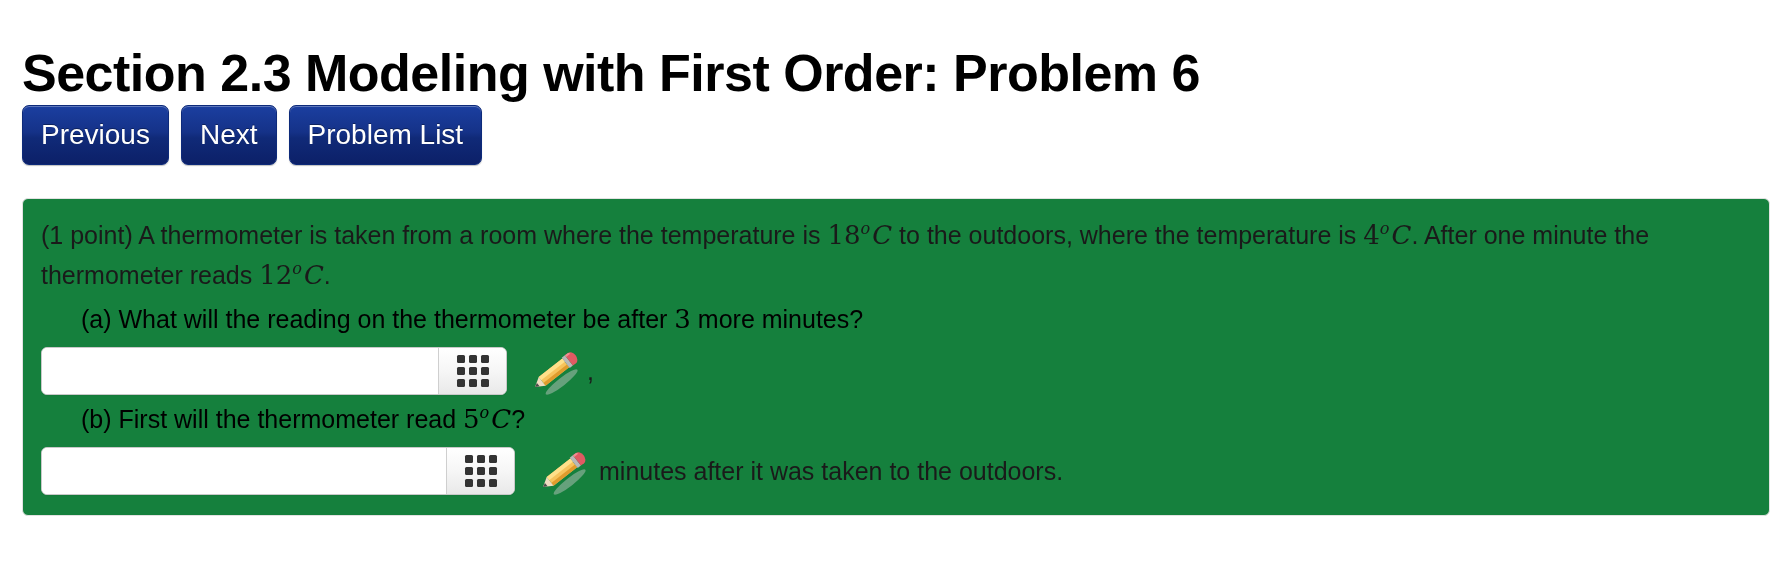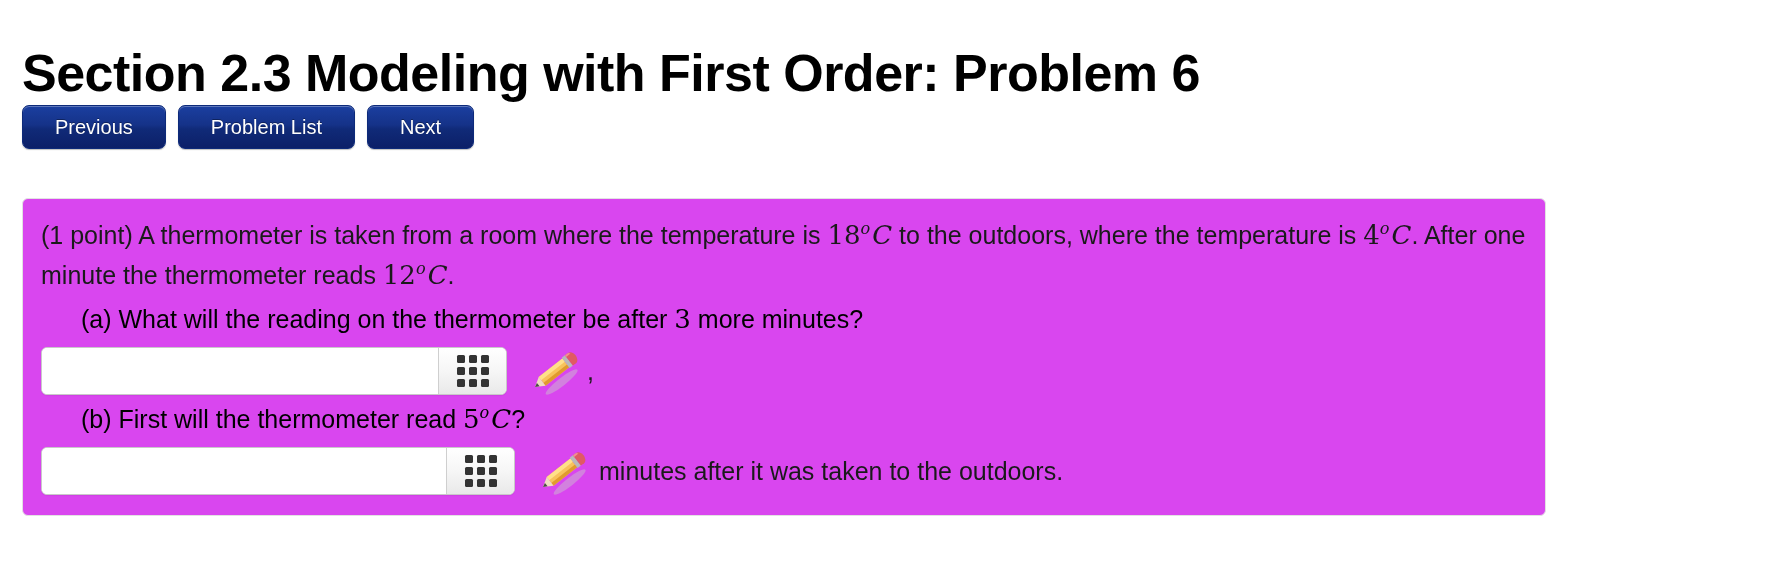--- a/index.html
+++ b/index.html
@@ -35,44 +35,44 @@
     left: 22px;
     top: 105px;
     display: flex;
     align-items: flex-start;
     gap: 12px;
   }
   .nav-btn {
     display: inline-flex;
     align-items: center;
     justify-content: center;
-    height: 44px;
-    padding: 0 32px;
+    height: 60px;
+    padding: 0 18px;
     border: 1px solid #0d2a7a;
     border-radius: 7px;
     background: linear-gradient(to bottom, #1b3fa0 0%, #153288 45%, #102a78 55%, #0c2068 100%);
     color: #ffffff;
-    font-size: 20px;
+    font-size: 28px;
     font-family: "Liberation Sans", sans-serif;
     box-shadow: inset 0 1px 0 rgba(255,255,255,0.30), 0 1px 1px rgba(0,0,0,0.25);
     text-shadow: 0 -1px 0 rgba(0,0,0,0.35);
     cursor: pointer;
     white-space: nowrap;
     box-sizing: border-box;
   }
 
   
   .problem-panel {
     position: absolute;
     left: 22px;
     top: 198px;
-    width: 1524px;
+    width: 1748px;
     min-height: 315px;
     box-sizing: border-box;
-    background: #d946ef;
+    background: #15803d;
     border: 1px solid #e2e2e2;
     border-radius: 6px;
     padding: 16px 18px 20px 18px;
   }
 
   .prose {
     font-size: 25px;
     line-height: 40px;
     color: #1a1a1a;
   }
@@ -176,22 +176,22 @@
   }
   .row-suffix.comma { margin-left: 6px; }
 </style>
 </head>
 <body>
 
 <h1 class="page-title">Section 2.3 Modeling with First Order: Problem 6</h1>
 
 <div class="nav-bar">
   <button class="nav-btn">Previous</button>
+  <button class="nav-btn">Next</button>
   <button class="nav-btn">Problem List</button>
-  <button class="nav-btn">Next</button>
 </div>
 
 <div class="problem-panel">
 
   <div class="prose">
     <span>(1 point)</span><span> A thermometer is taken from a room where the temperature is </span><span class="math"><span class="num">18</span><sup class="deg">o</sup><span class="var">C</span></span><span> to the outdoors, where the temperature is </span><span class="math"><span class="num">4</span><sup class="deg">o</sup><span class="var">C</span></span><span>. After one minute the thermometer reads </span><span class="math"><span class="num">12</span><sup class="deg">o</sup><span class="var">C</span></span><span>.</span>
   </div>
 
   <div class="q-line"><span>(a) What will the reading on the thermometer be after </span><span class="math"><span class="num">3</span></span><span> more minutes?</span>
   </div>

